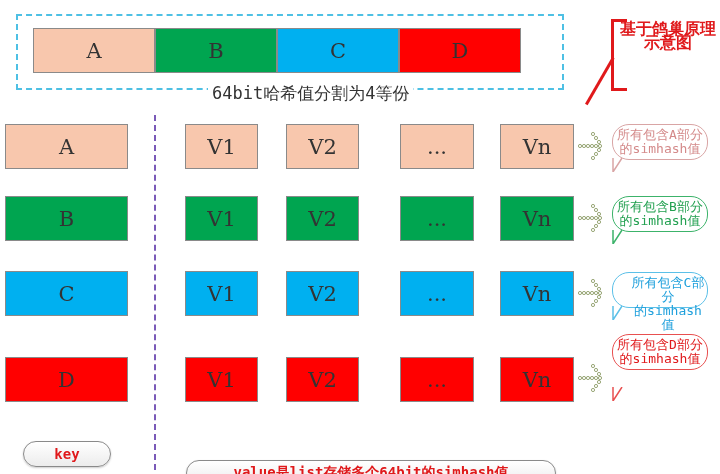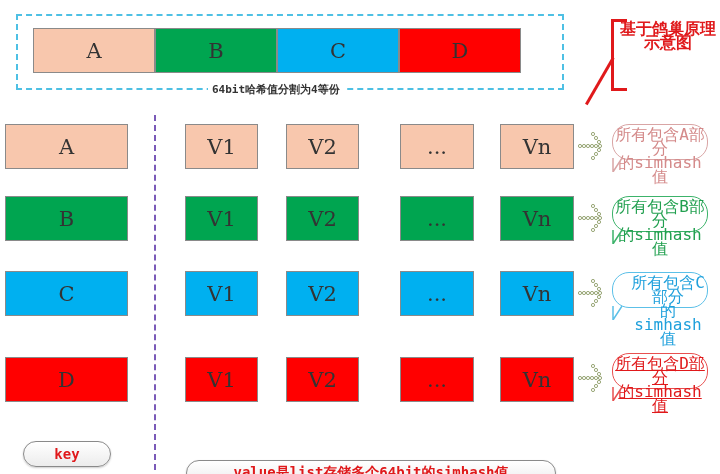--- a/index.html
+++ b/index.html
@@ -1,27 +1,27 @@
 <!DOCTYPE html>
 <html><head>
 <meta charset="utf-8">
 <style>
   html, body { margin: 0; padding: 0; background: #ffffff; }
   body { width: 720px; height: 474px; position: relative; overflow: hidden; font-family: "DejaVu Serif", "Liberation Serif", serif; }
   .abs { position: absolute; box-sizing: border-box; }
   .dash-frame { left: 16px; top: 14px; width: 548px; height: 76px; border: 2px dashed #4ec0e4; }
   .seg { top: 28px; height: 45px; display: flex; align-items: center; justify-content: center; font-size: 21px; color: #333; border: 1px solid #8a8a8a; }
-  .frame-caption { left: 208px; top: 82px; padding: 0 4px; background: #fff; font-size: 11px; font-weight: bold; color: #333; font-family: "DejaVu Sans Mono", monospace; }
+  .frame-caption { left: 208px; top: 82px; padding: 0 4px; background: #fff; font-size: 17px; font-weight: normal; color: #333; font-family: "DejaVu Sans Mono", monospace; }
   .title-bracket { left: 611px; top: 19px; width: 16px; height: 72px; border: 3px solid #e0191b; border-right: none; }
   .title-line { left: 580px; top: 57px; width: 3px; height: 54px; background: #e0191b; transform-origin: top left; transform: rotate(30deg); }
   .title-text { left: 616px; top: 22px; width: 104px; text-align: center; font-size: 16px; line-height: 14px; font-weight: bold; color: #e0191b; font-family: "DejaVu Sans Mono", monospace; }
   .box { height: 45px; display: flex; align-items: center; justify-content: center; font-size: 21px; color: #333; border: 1px solid #8a8a8a; }
   .divider { left: 154px; top: 115px; width: 0; height: 355px; border-left: 2px dashed #7a5ab8; }
   .arrow { width: 30px; height: 36px; }
-  .bubble { width: 96px; height: 36px; border-radius: 17px; border: 1.5px solid; font-size: 16px; line-height: 14px; text-align: center; padding-top: 3px; background: #fff; font-family: "DejaVu Sans Mono", monospace; }
+  .bubble { width: 96px; height: 36px; border-radius: 17px; border: 1.5px solid; font-size: 13px; line-height: 14px; text-align: center; padding-top: 3px; background: #fff; font-family: "DejaVu Sans Mono", monospace; }
   .bubble-tail { width: 14px; height: 14px; }
   .pill { height: 26px; border-radius: 13px; border: 1px solid #8a8a8a; background: linear-gradient(#ffffff, #ececec); display: flex; align-items: center; justify-content: center; color: #e0191b; font-size: 14px; font-weight: bold; font-family: "DejaVu Sans Mono", monospace; box-shadow: 0 1px 2px rgba(0,0,0,0.2); }
 </style>
 </head>
 <body>
 
 <div class="abs dash-frame"></div>
 <div class="abs seg" style="left:33px;width:122px;background:#f8c7ad;">
     <span>A</span>
   </div>
@@ -186,21 +186,21 @@
       <circle cx="20" cy="18" r="1.6"></circle>
       <circle cx="24" cy="18" r="1.6"></circle>
       <circle cx="17" cy="6" r="1.6"></circle>
       <circle cx="20" cy="10" r="1.6"></circle>
       <circle cx="23" cy="14" r="1.6"></circle>
       <circle cx="23" cy="22" r="1.6"></circle>
       <circle cx="20" cy="26" r="1.6"></circle>
       <circle cx="17" cy="30" r="1.6"></circle>
     </g>
 </svg>
-<div class="abs bubble" style="left:612px;top:353px;border-color:#e85050;color:#e0191b;text-decoration:underline;">
+<div class="abs bubble" style="left:612px;top:334px;border-color:#e85050;color:#e0191b;">
     <div>所有包含D部分</div>
     <div>的simhash值</div>
   </div>
 <svg class="abs bubble-tail" style="left:612px;top:387px;" viewBox="0 0 14 14">
     <path d="M1 0 L1 14 L10 0" fill="#fff" stroke="#e85050" stroke-width="1.5"></path>
   </svg>
 
 <div class="abs pill" style="left:23px;top:441px;width:88px;">
     <span>key</span>
   </div>

